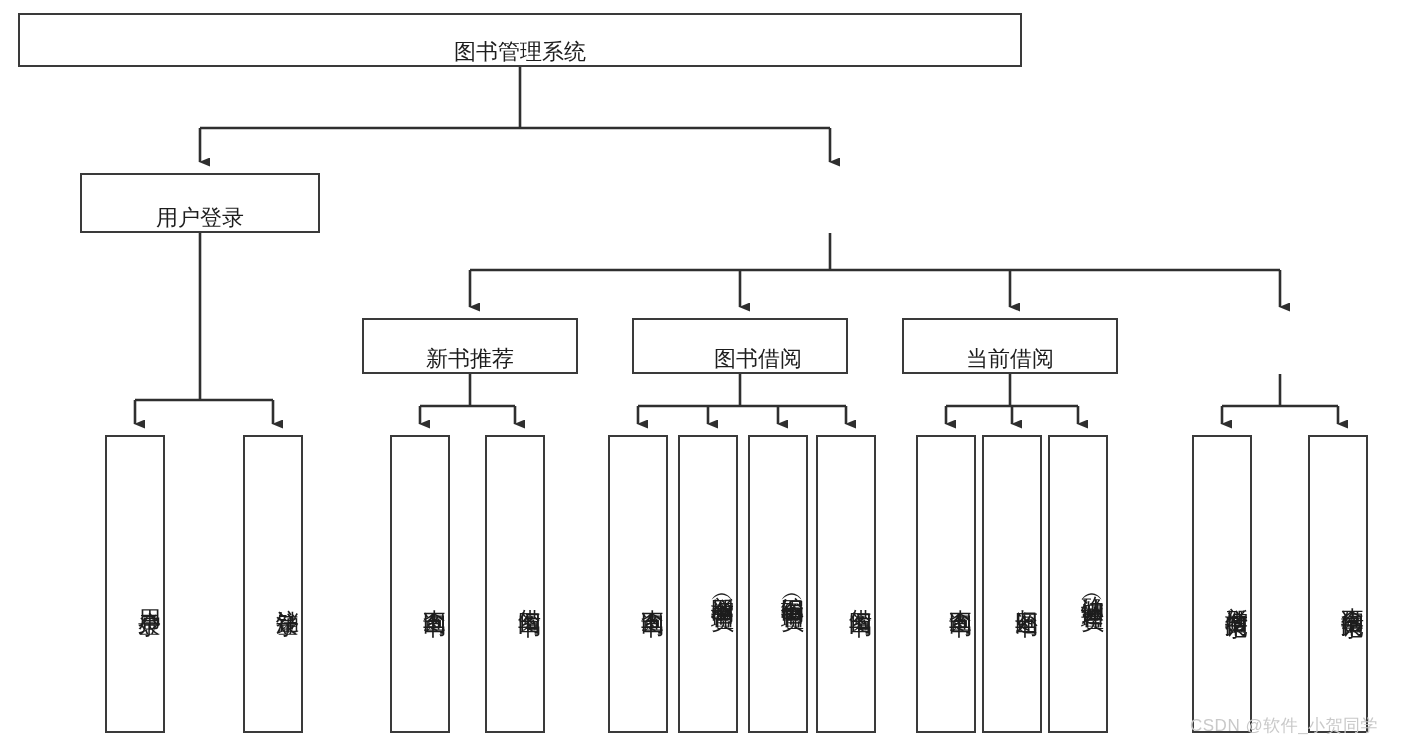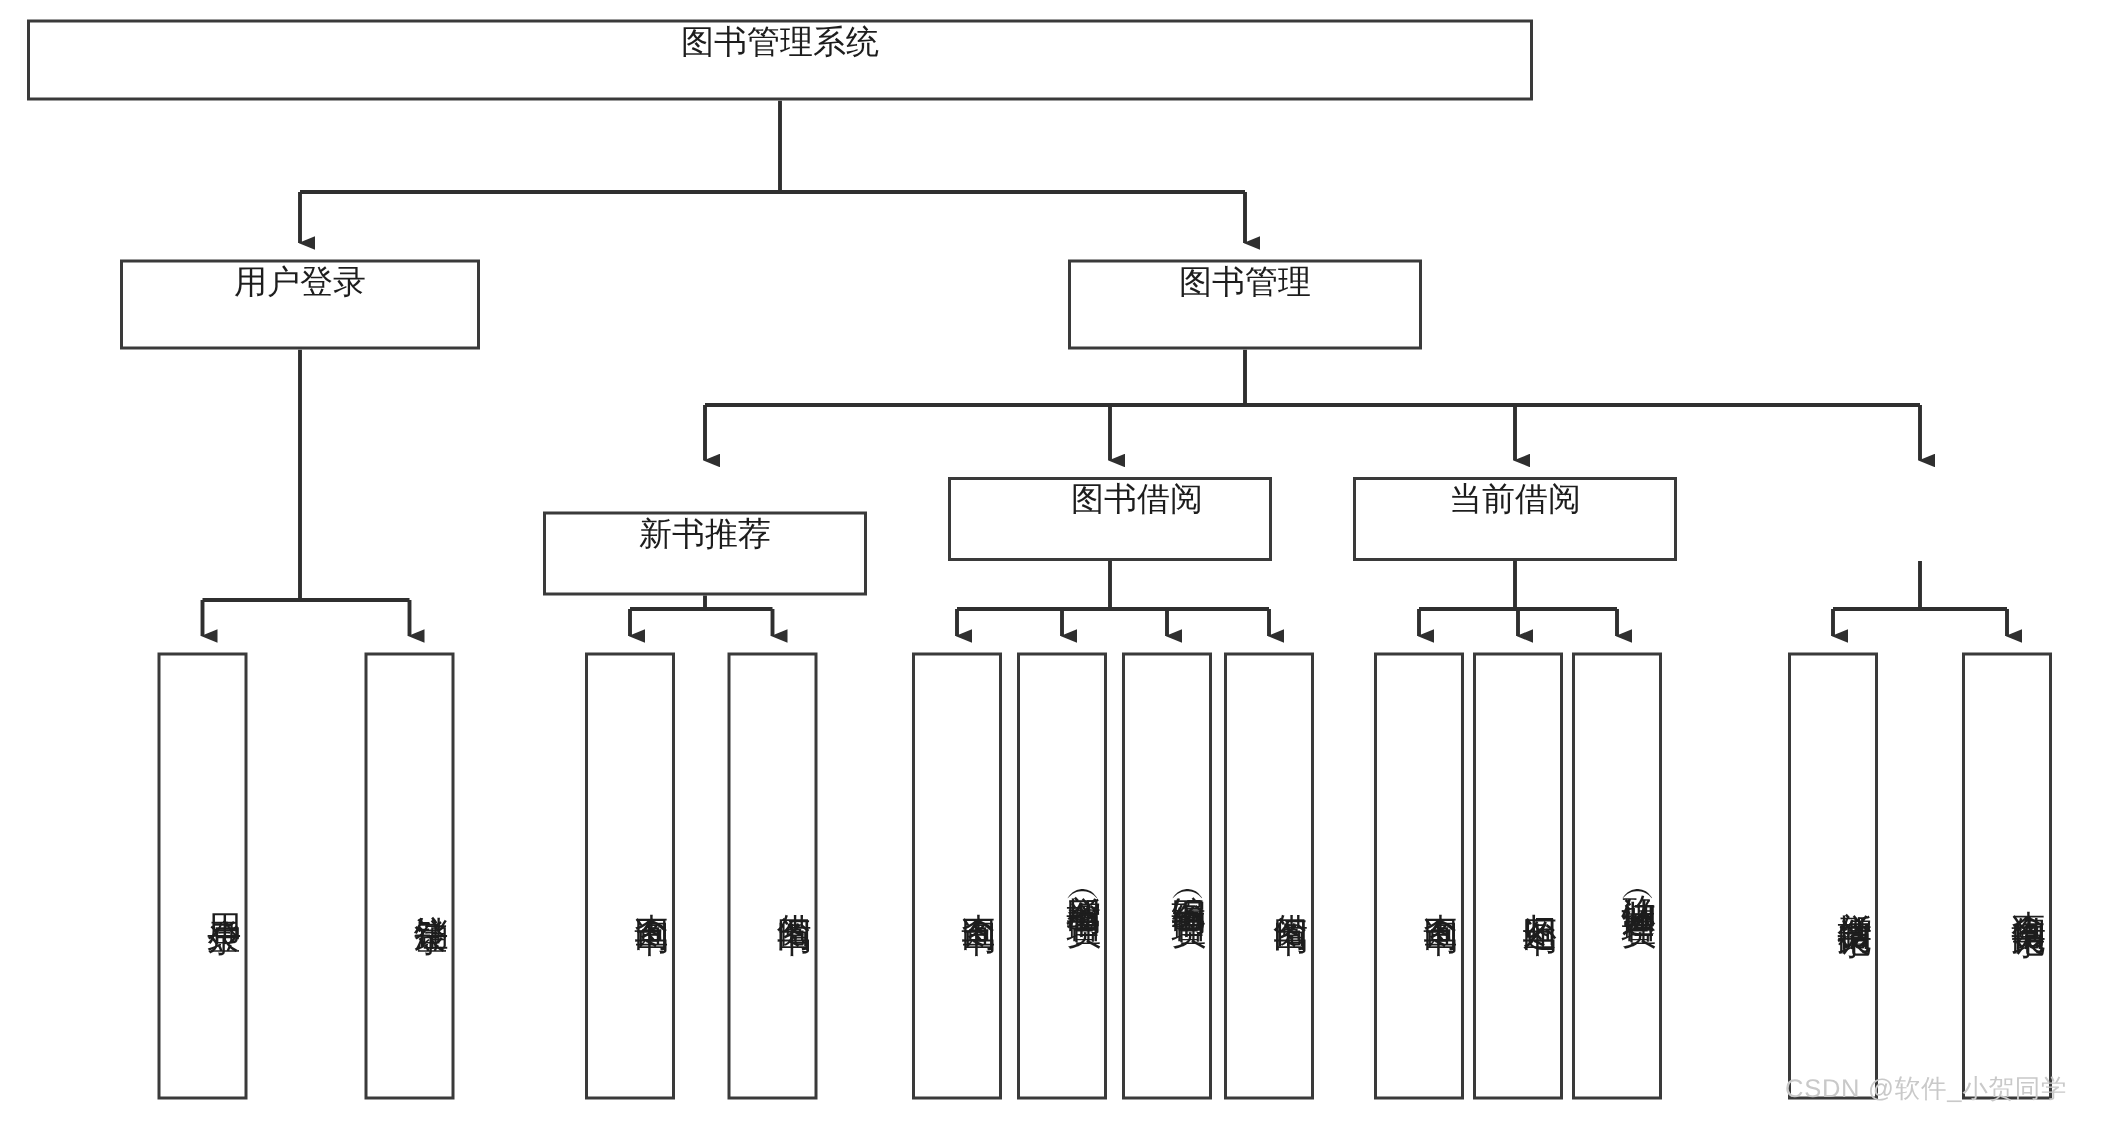--- a/index.html
+++ b/index.html
@@ -24,21 +24,21 @@
     width: 1405px;
     height: 747px;
     pointer-events: none;
   }
   .node {
     position: absolute;
     box-sizing: border-box;
     background: #ffffff;
     border: 2px solid #3a3a3a;
     display: flex;
-    align-items: flex-start;
+    align-items: flex-end;
     justify-content: center;
     color: #1d1d1d;
   }
   .node.h {
     font-size: 22px;
     line-height: 1.2;
   }
   .node.v {
     writing-mode: vertical-rl;
     text-orientation: upright;
@@ -120,25 +120,22 @@
     </g>
   </svg>
 
   <div class="node h" style="left:18px;top:13px;width:1004px;height:54px;">
     <span class="node-label">图书管理系统</span>
   </div>
 
   <div class="node h" style="left:80px;top:173px;width:240px;height:60px;">
     <span class="node-label">用户登录</span>
   </div>
-  <div class="node h" style="left:712px;top:173px;width:236px;height:60px;">
-    <span class="node-label">图书管理</span>
-  </div>
 
-  <div class="node h" style="left:362px;top:318px;width:216px;height:56px;margin-top:23px;">
+  <div class="node h" style="left:362px;top:318px;width:216px;height:56px;">
     <span class="node-label">新书推荐</span>
   </div>
   <div class="node h" style="left:632px;top:318px;width:216px;height:56px;padding-left:36px;">
     <span class="node-label">图书借阅</span>
   </div>
   <div class="node h" style="left:902px;top:318px;width:216px;height:56px;">
     <span class="node-label">当前借阅</span>
   </div>
 
   <div class="node v" style="left:105px;top:435px;width:60px;height:298px;">

